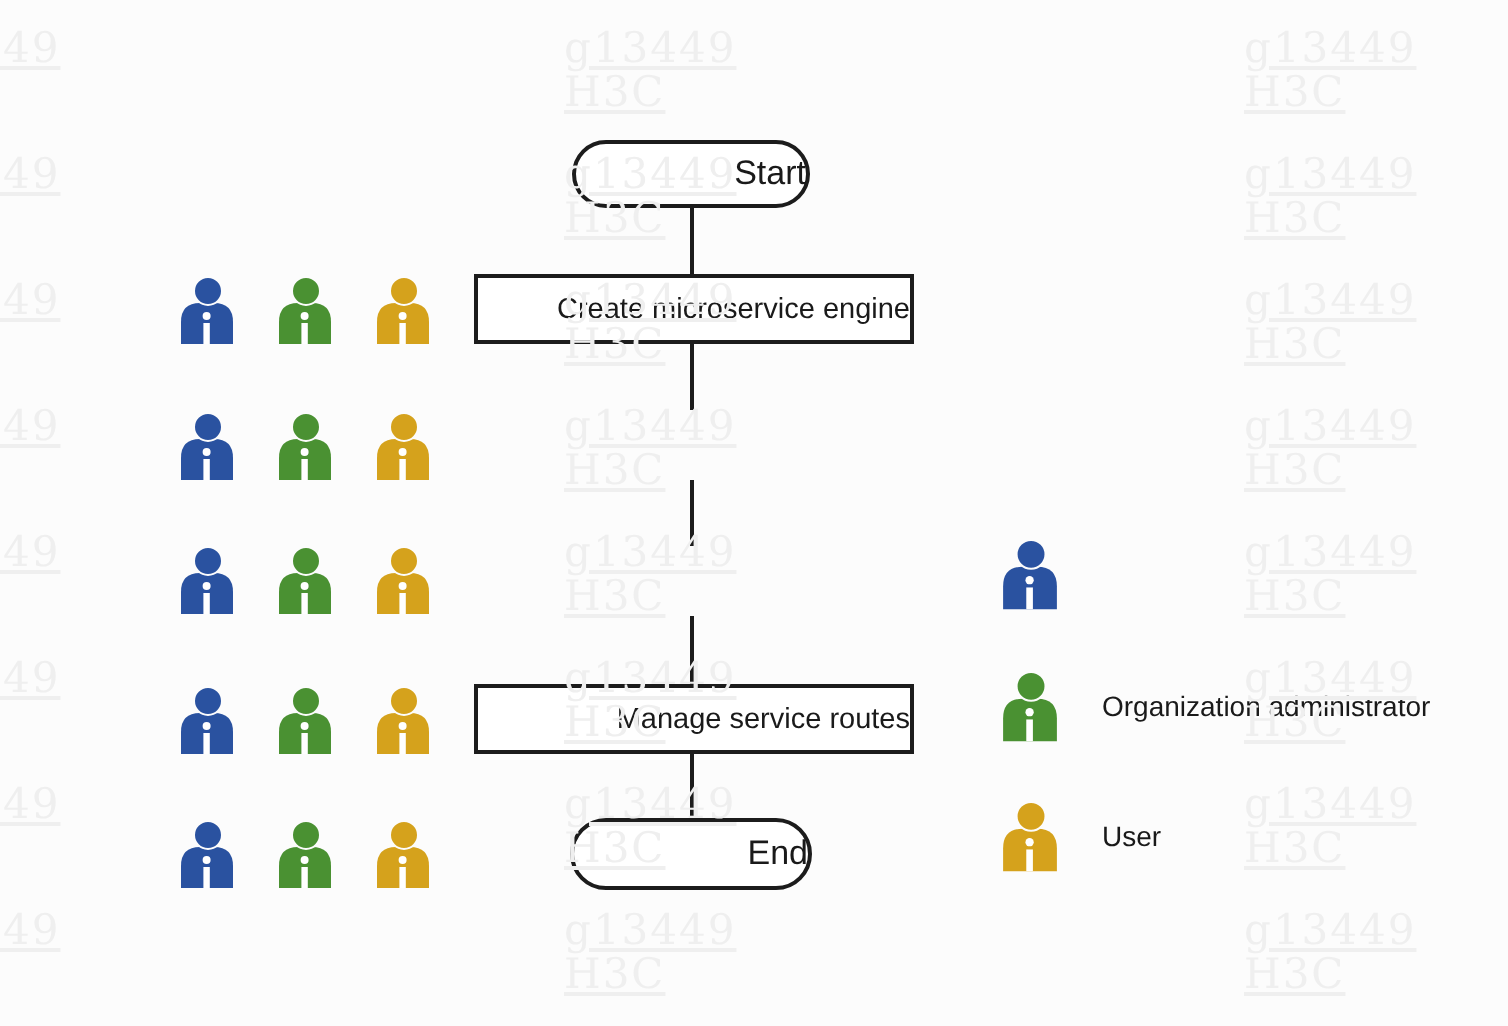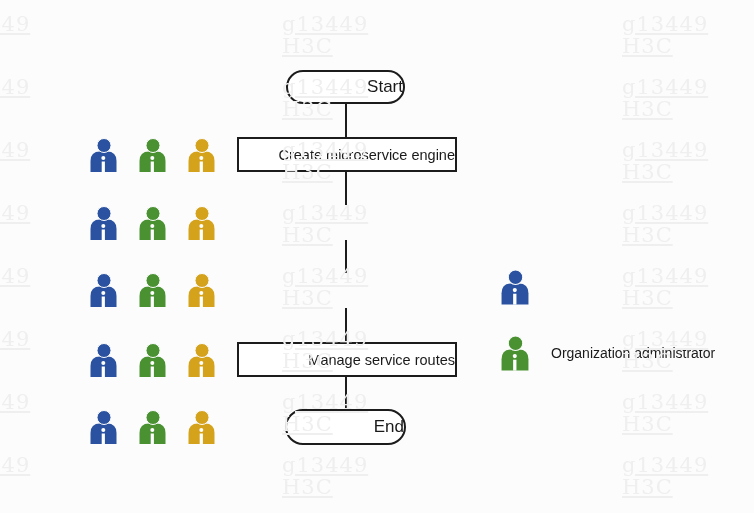--- a/index.html
+++ b/index.html
@@ -336,14 +336,25 @@
     <span class="legend-icon">
         <svg viewBox="0 0 29 34" xmlns="http://www.w3.org/2000/svg" aria-label="Organization administrator">
           <path d="M1.5 34 L1.5 23 Q1.5 13.5 11 13.5 L18 13.5 Q27.5 13.5 27.5 23 L27.5 34 Z" fill="#4a9132"></path>
           <circle cx="15" cy="7.5" r="7" fill="#4a9132" stroke="#fcfcfc" stroke-width="1"></circle>
           <circle cx="14.3" cy="20" r="2" fill="#ffffff"></circle>
           <rect x="12.7" y="23.5" width="3.2" height="10.5" fill="#ffffff"></rect>
         </svg>
       </span>
     <span class="legend-label">Organization administrator</span>
   </div>
+  <div class="legend-item" style="top:399px">
+    <span class="legend-icon">
+        <svg viewBox="0 0 29 34" xmlns="http://www.w3.org/2000/svg" aria-label="User">
+          <path d="M1.5 34 L1.5 23 Q1.5 13.5 11 13.5 L18 13.5 Q27.5 13.5 27.5 23 L27.5 34 Z" fill="#d5a21c"></path>
+          <circle cx="15" cy="7.5" r="7" fill="#d5a21c" stroke="#fcfcfc" stroke-width="1"></circle>
+          <circle cx="14.3" cy="20" r="2" fill="#ffffff"></circle>
+          <rect x="12.7" y="23.5" width="3.2" height="10.5" fill="#ffffff"></rect>
+        </svg>
+      </span>
+    <span class="legend-label">User</span>
+  </div>
 
 </div>
 
 </body></html>

